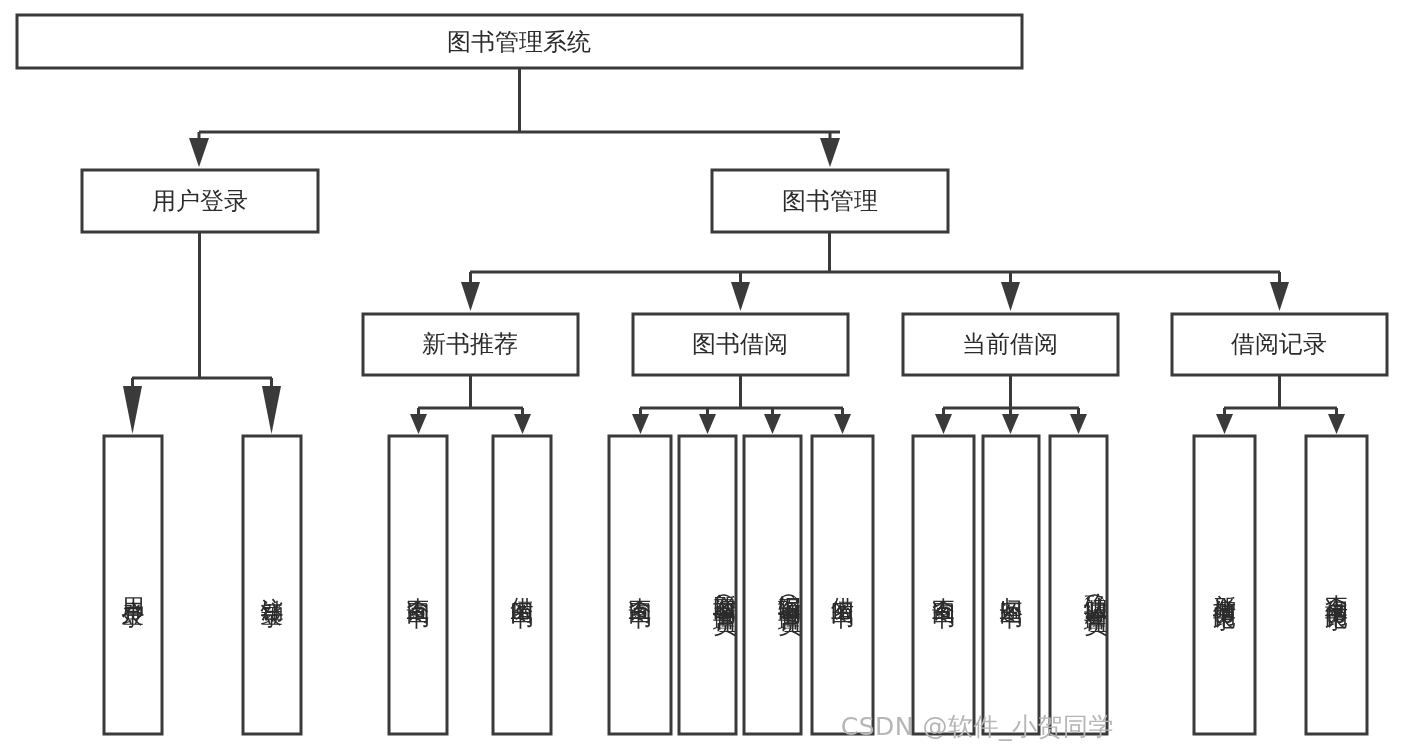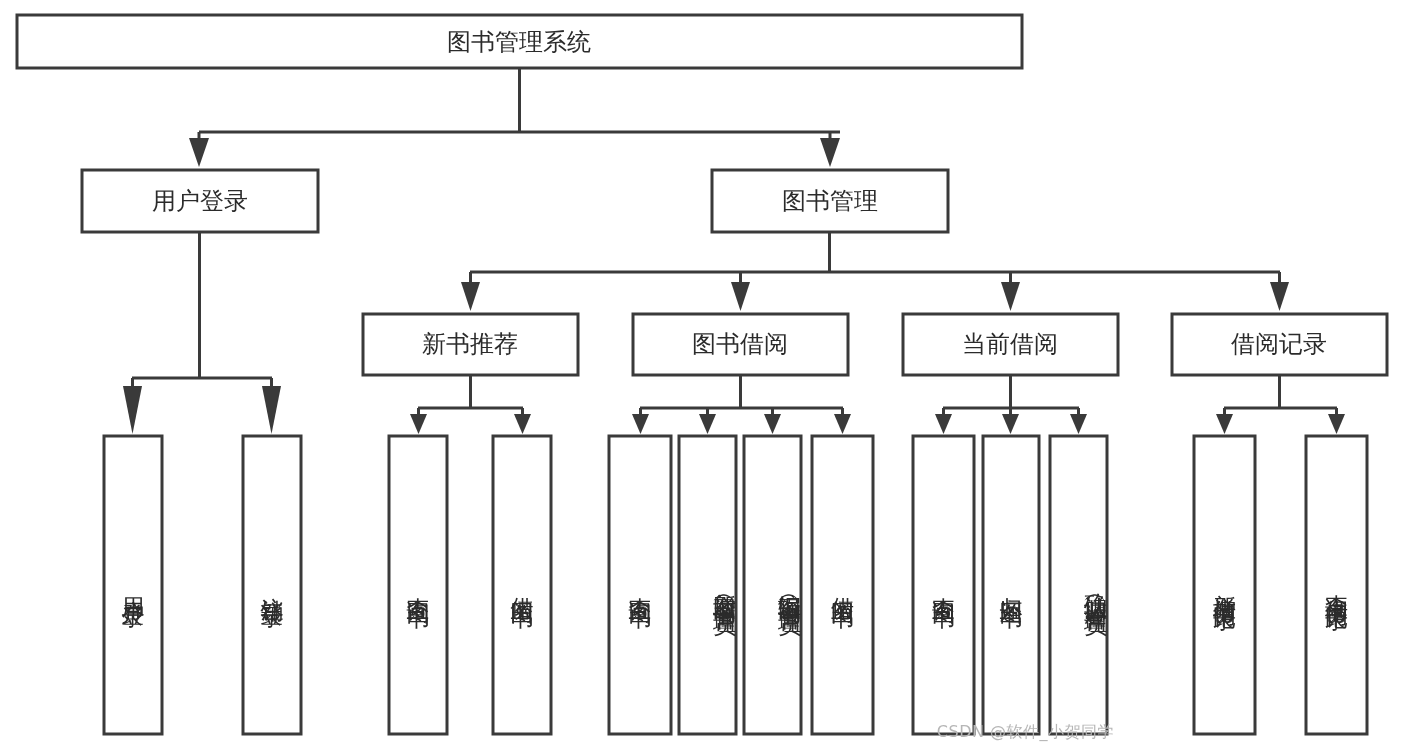--- a/index.html
+++ b/index.html
@@ -68,21 +68,21 @@
     pointer-events: none;
   }
   .vlabel.centered {
     align-items: center;
   }
   .watermark {
     position: absolute;
     right: 8px;
     bottom: 4px;
     font-family: "DejaVu Sans", "Liberation Sans", sans-serif;
-    font-size: 16px;
+    font-size: 25px;
     color: #b6b6b6;
     white-space: nowrap;
     letter-spacing: 0.5px;
     margin-top: 8px;
   }
 </style>
 </head>
 <body>
 
 <div id="diagram-root">

